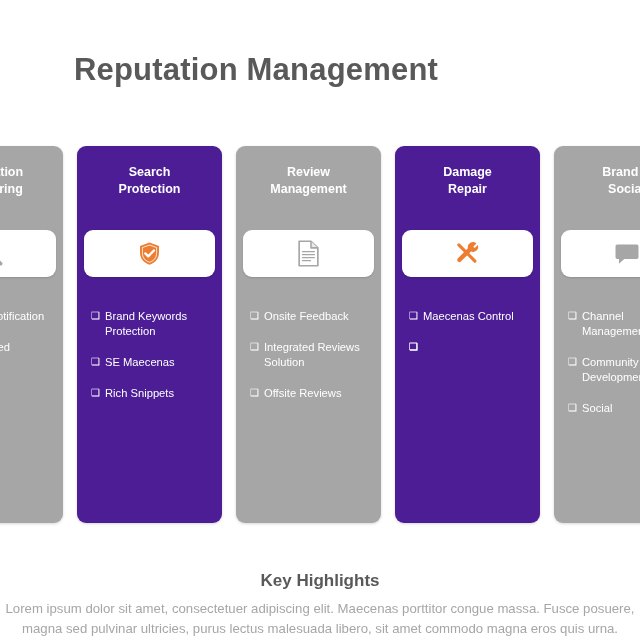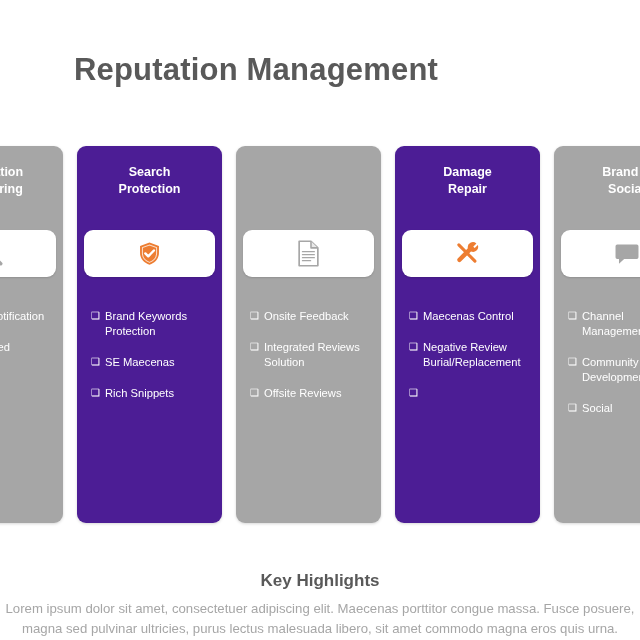--- a/index.html
+++ b/index.html
@@ -171,20 +171,22 @@
             </svg>
           </span>
         </div>
         <ul class="feature-list">
           <li><span class="tick">❑</span><span>Brand Keywords Protection</span></li>
           <li><span class="tick">❑</span><span>SE Maecenas</span></li>
           <li><span class="tick">❑</span><span>Rich Snippets</span></li>
         </ul>
       </div>
       <div class="card grey">
+        <div class="card-title">Review
+Management</div>
         <div class="icon-box">
           <span>
             <svg width="25" height="27" viewBox="0 0 22 26">
               <path d="M2 1.2 H13.4 L20 7.6 V24.8 H2 Z" fill="#ffffff" stroke="#A6A6A6" stroke-width="1.6" stroke-linejoin="round"></path>
               <path d="M13.4 1.2 V7.6 H20" fill="#e9e9e9" stroke="#A6A6A6" stroke-width="1.5" stroke-linejoin="round"></path>
               <g stroke="#A6A6A6" stroke-width="1.3" stroke-linecap="round">
                 <line x1="5.2" y1="11.2" x2="16.6" y2="11.2"></line>
                 <line x1="5.2" y1="14.1" x2="16.6" y2="14.1"></line>
                 <line x1="5.2" y1="17" x2="16.6" y2="17"></line>
                 <line x1="5.2" y1="19.9" x2="13" y2="19.9"></line>
@@ -206,21 +208,21 @@
             <svg width="27" height="27" viewBox="0 0 24 24">
               <g stroke="#ED7D31" stroke-width="2.7" stroke-linecap="round">
                 <line x1="4.3" y1="4.3" x2="18.6" y2="18.8"></line>
               </g>
               <path d="M19.9 3.1 L17.1 5.9 L18.4 7.2 L21.2 4.4 A4.6 4.6 0 0 1 15.1 10.2 L6.1 19.2 A2 2 0 0 1 3.3 16.4 L12.3 7.4 A4.6 4.6 0 0 1 19.9 3.1 Z" fill="#ED7D31"></path>
             </svg>
           </span>
         </div>
         <ul class="feature-list">
           <li><span class="tick">❑</span><span>Maecenas Control</span></li>
-          <li><span class="tick">❑</span><span>Negative Review Burial/Replacement</span></li>
+          <li><span class="tick">❑</span></li>
           <li><span class="tick">❑</span></li>
         </ul>
       </div>
       <div class="card grey">
         <div class="card-title">Brand &amp;
 Social</div>
         <div class="icon-box">
           <span>
             <svg width="26" height="24" viewBox="0 0 24 22">
               <path d="M3 2.2 H21 A1.6 1.6 0 0 1 22.6 3.8 V14 A1.6 1.6 0 0 1 21 15.6 H9.4 L4.6 20 V15.6 H3 A1.6 1.6 0 0 1 1.4 14 V3.8 A1.6 1.6 0 0 1 3 2.2 Z" fill="#A6A6A6"></path>

